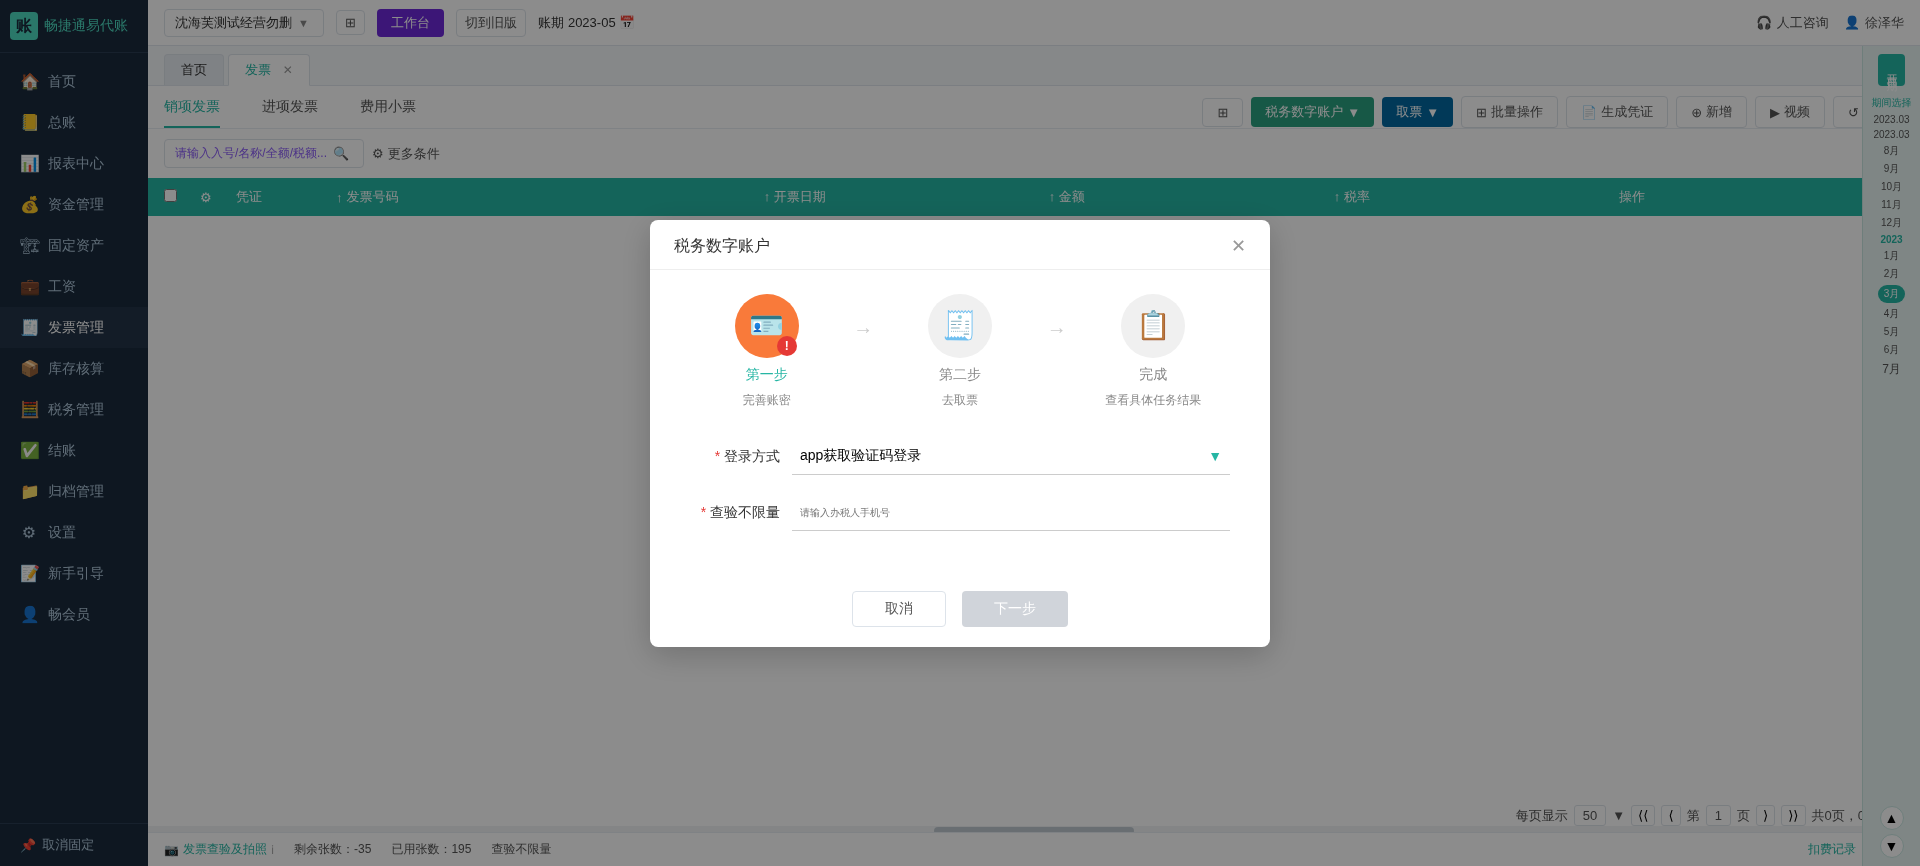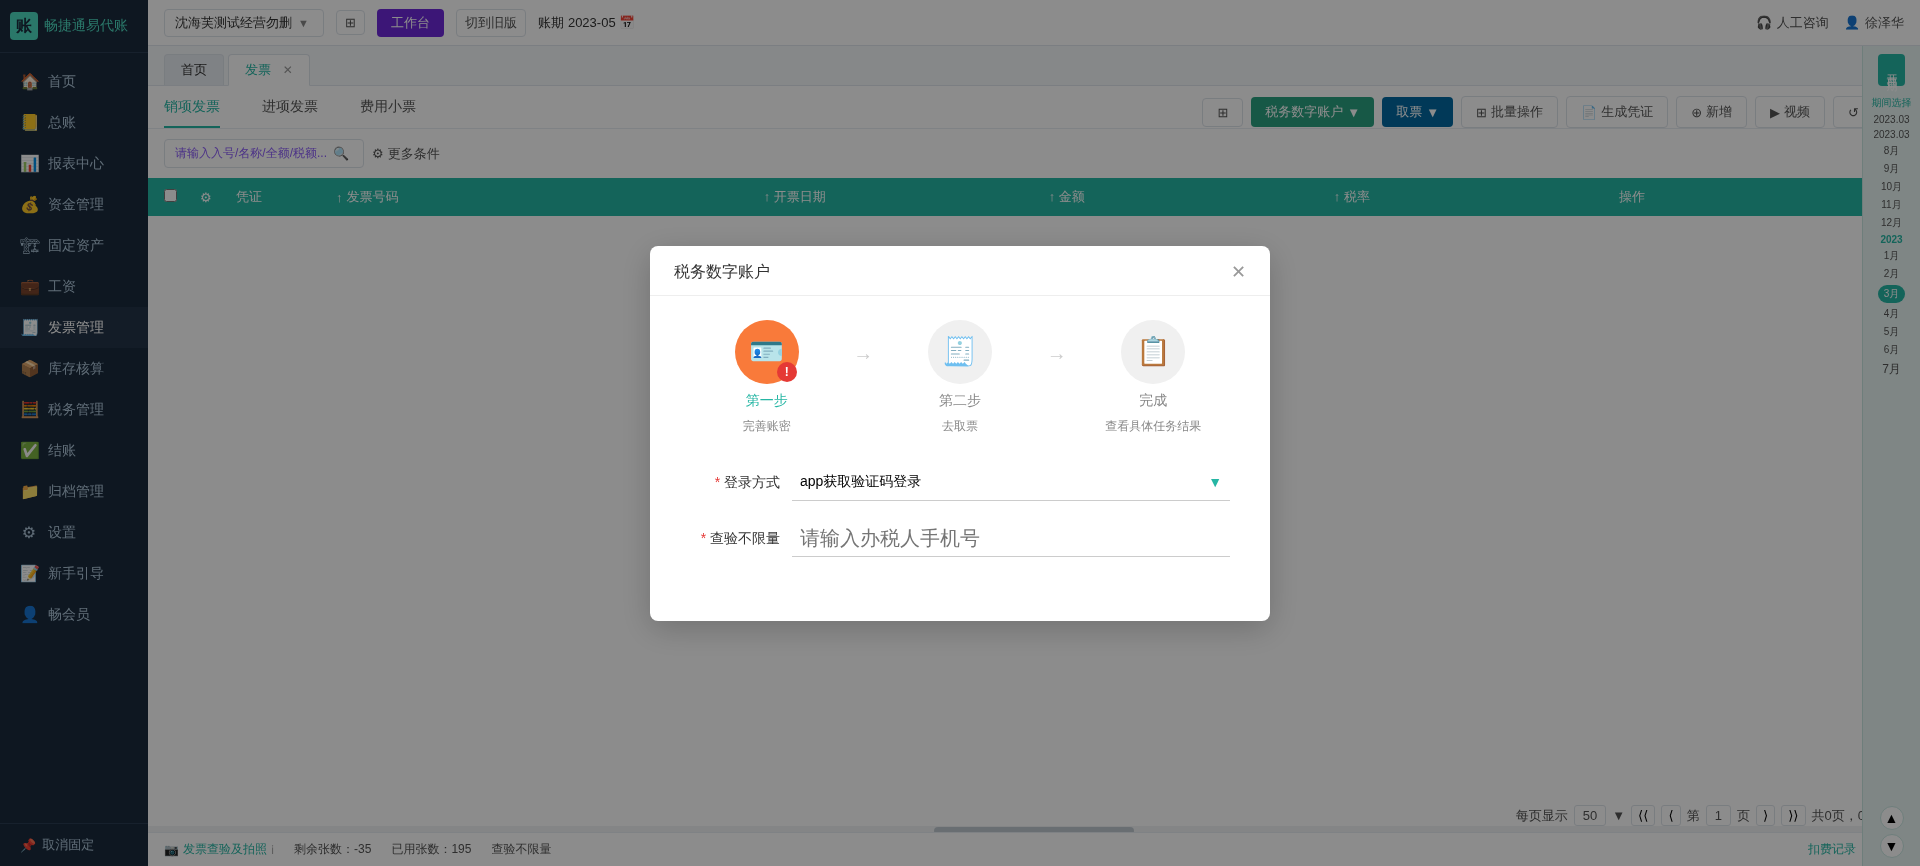--- a/index.html
+++ b/index.html
@@ -343,21 +343,21 @@
       color: #333;
       text-align: right;
       flex-shrink: 0;
     }
     .form-label .required { color: #e53935; }
     .form-control-input {
       flex: 1;
       border: none;
       border-bottom: 1px solid #ccc;
       height: 36px;
-      font-size: 20px;
+      font-size: 10px;
       padding: 0 8px;
       outline: none;
       color: #333;
     }
     .form-control-select {
       display: flex;
       align-items: center;
       justify-content: space-between;
       border-bottom: 1px solid #ccc;
       height: 36px;
@@ -737,14 +737,18 @@
       <div class="form-row">
         <div class="form-label">
           <span class="required">*</span>
           <span>查验不限量</span>
         </div>
         <input type="text" class="form-control-input" placeholder="请输入办税人手机号" style="">
       </div>
 
     </div>
 
+    <div class="dialog-footer">
+      <button class="btn-cancel">取消</button>
+      <button class="btn-next">下一步</button>
+    </div>
   </div>
 </div>
 
 </body></html>

